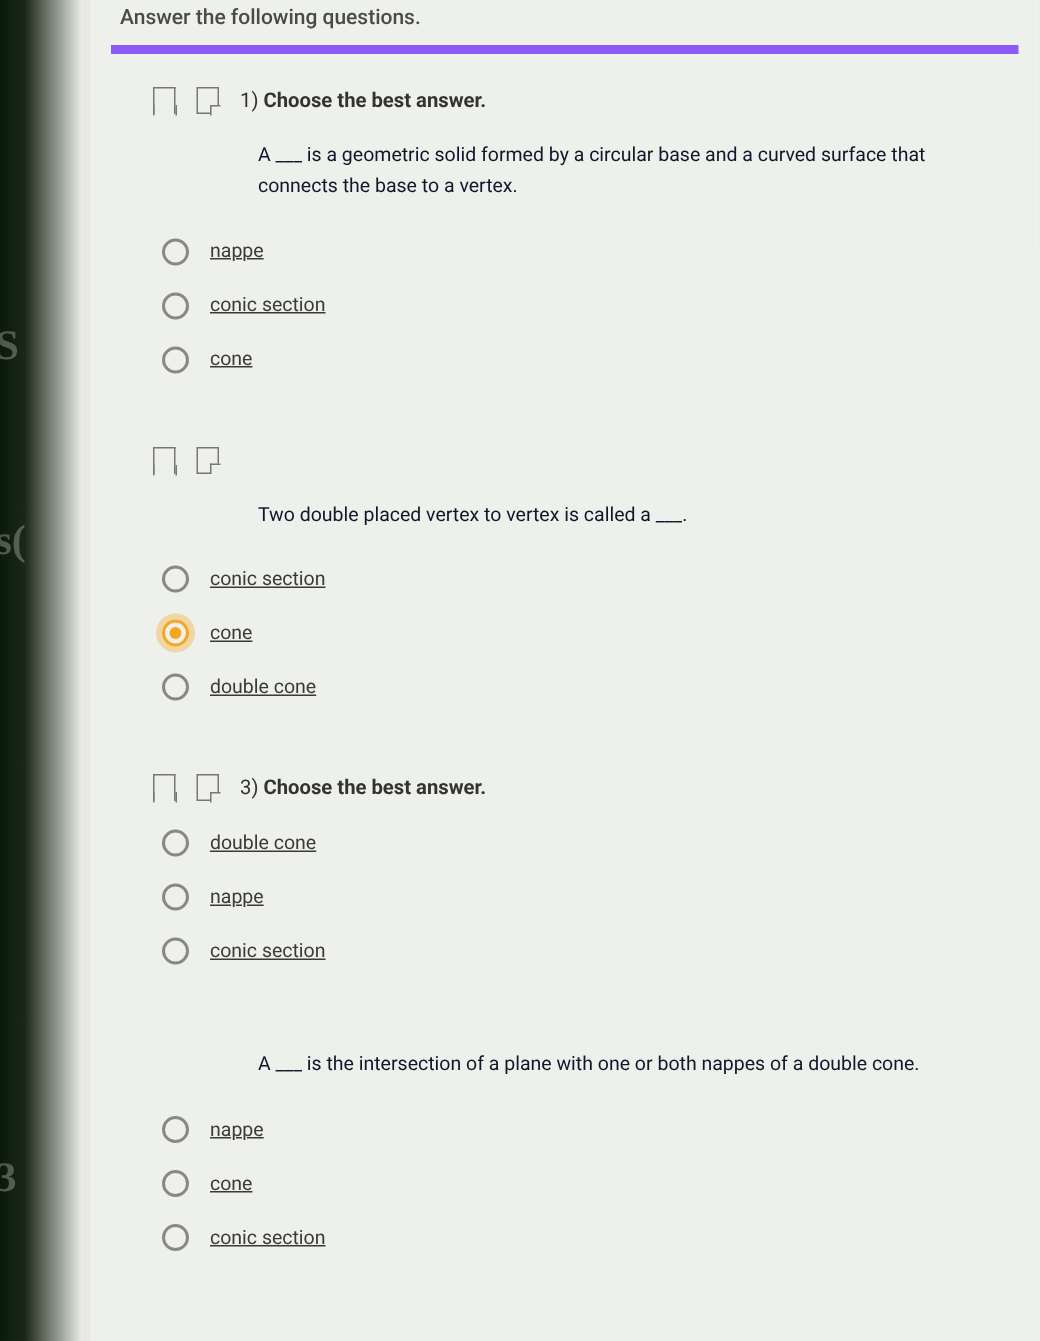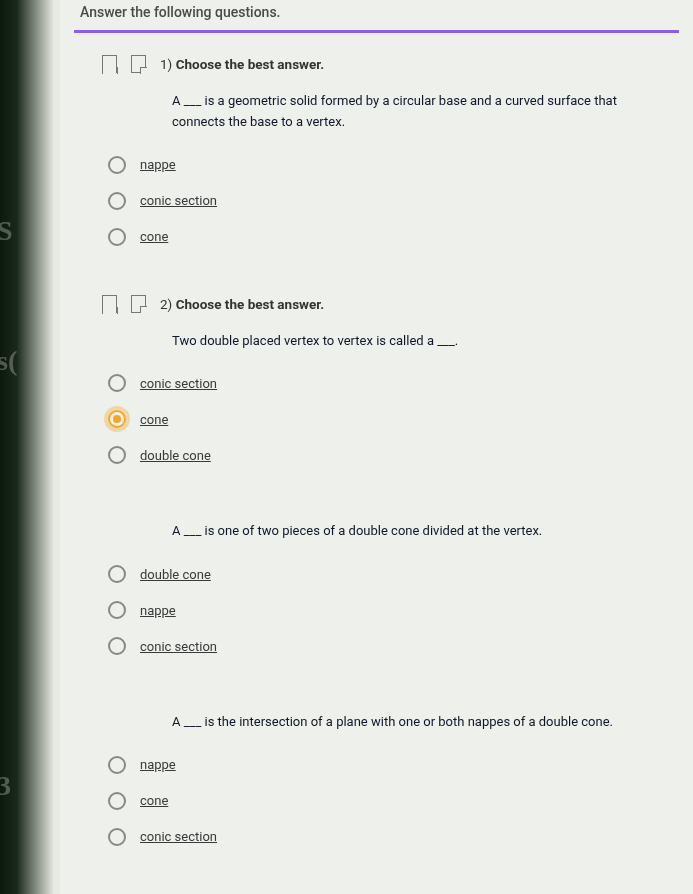--- a/index.html
+++ b/index.html
@@ -27,21 +27,21 @@
   }
   .content {
     position: absolute;
     left: 60px; right: 0; top: 0; bottom: 0;
     background: #eef0eb;
     padding: 0 14px 0 14px;
   }
   .section-title {
     font-size: 14px;
     color: #4a4a4a;
-    border-bottom: 3px solid #8b5cf6;
+    border-bottom: 6px solid #8b5cf6;
     padding: 4px 0 10px 6px;
     margin-bottom: 10px;
     font-weight: 500;
   }
   .question-block { padding: 12px 0 28px 28px; }
   .q-head { display: flex; align-items: center; gap: 14px; margin-bottom: 10px; }
   .bookmark-icon {
     width: 15px; height: 18px;
     border: 1.5px solid #777;
     border-bottom: none;
@@ -139,40 +139,43 @@
           <div class="option">
             <div class="radio"></div>
             <span>cone</span>
           </div>
         </div>
       </div>
       <div class="question-block">
         <div class="q-head">
           <div class="bookmark-icon"></div>
           <div class="note-icon"></div>
-          <div class="q-title"><span class="num">2) </span> <span class="prompt">Choose the best answer.</span></div>
         </div>
         <div class="q-body">Two double placed vertex to vertex is called a ___.</div>
         <div class="options">
           <div class="option">
             <div class="radio"></div>
             <span>conic section</span>
           </div>
           <div class="option">
             <div class="radio selected"></div>
             <span>cone</span>
           </div>
           <div class="option">
             <div class="radio"></div>
             <span>double cone</span>
           </div>
         </div>
       </div>
       <div class="question-block">
-        <div class="q-body">A ___ is one of two pieces of a double cone divided at the vertex.</div>
+        <div class="q-head">
+          <div class="bookmark-icon"></div>
+          <div class="note-icon"></div>
+          <div class="q-title"><span class="num">3) </span> <span class="prompt">Choose the best answer.</span></div>
+        </div>
         <div class="options">
           <div class="option">
             <div class="radio"></div>
             <span>double cone</span>
           </div>
           <div class="option">
             <div class="radio"></div>
             <span>nappe</span>
           </div>
           <div class="option">

